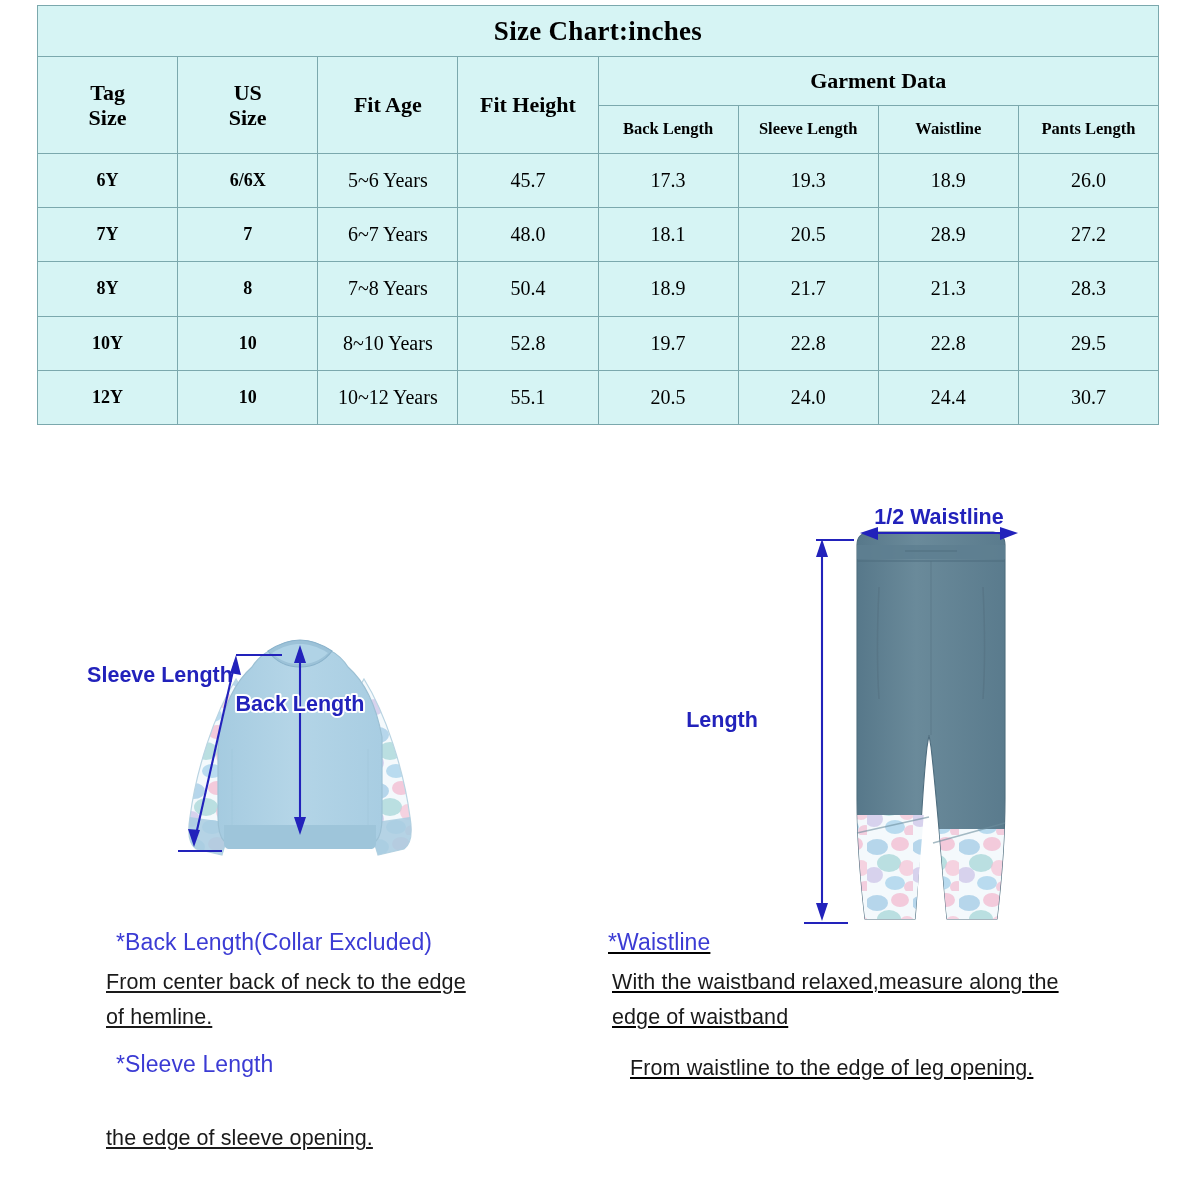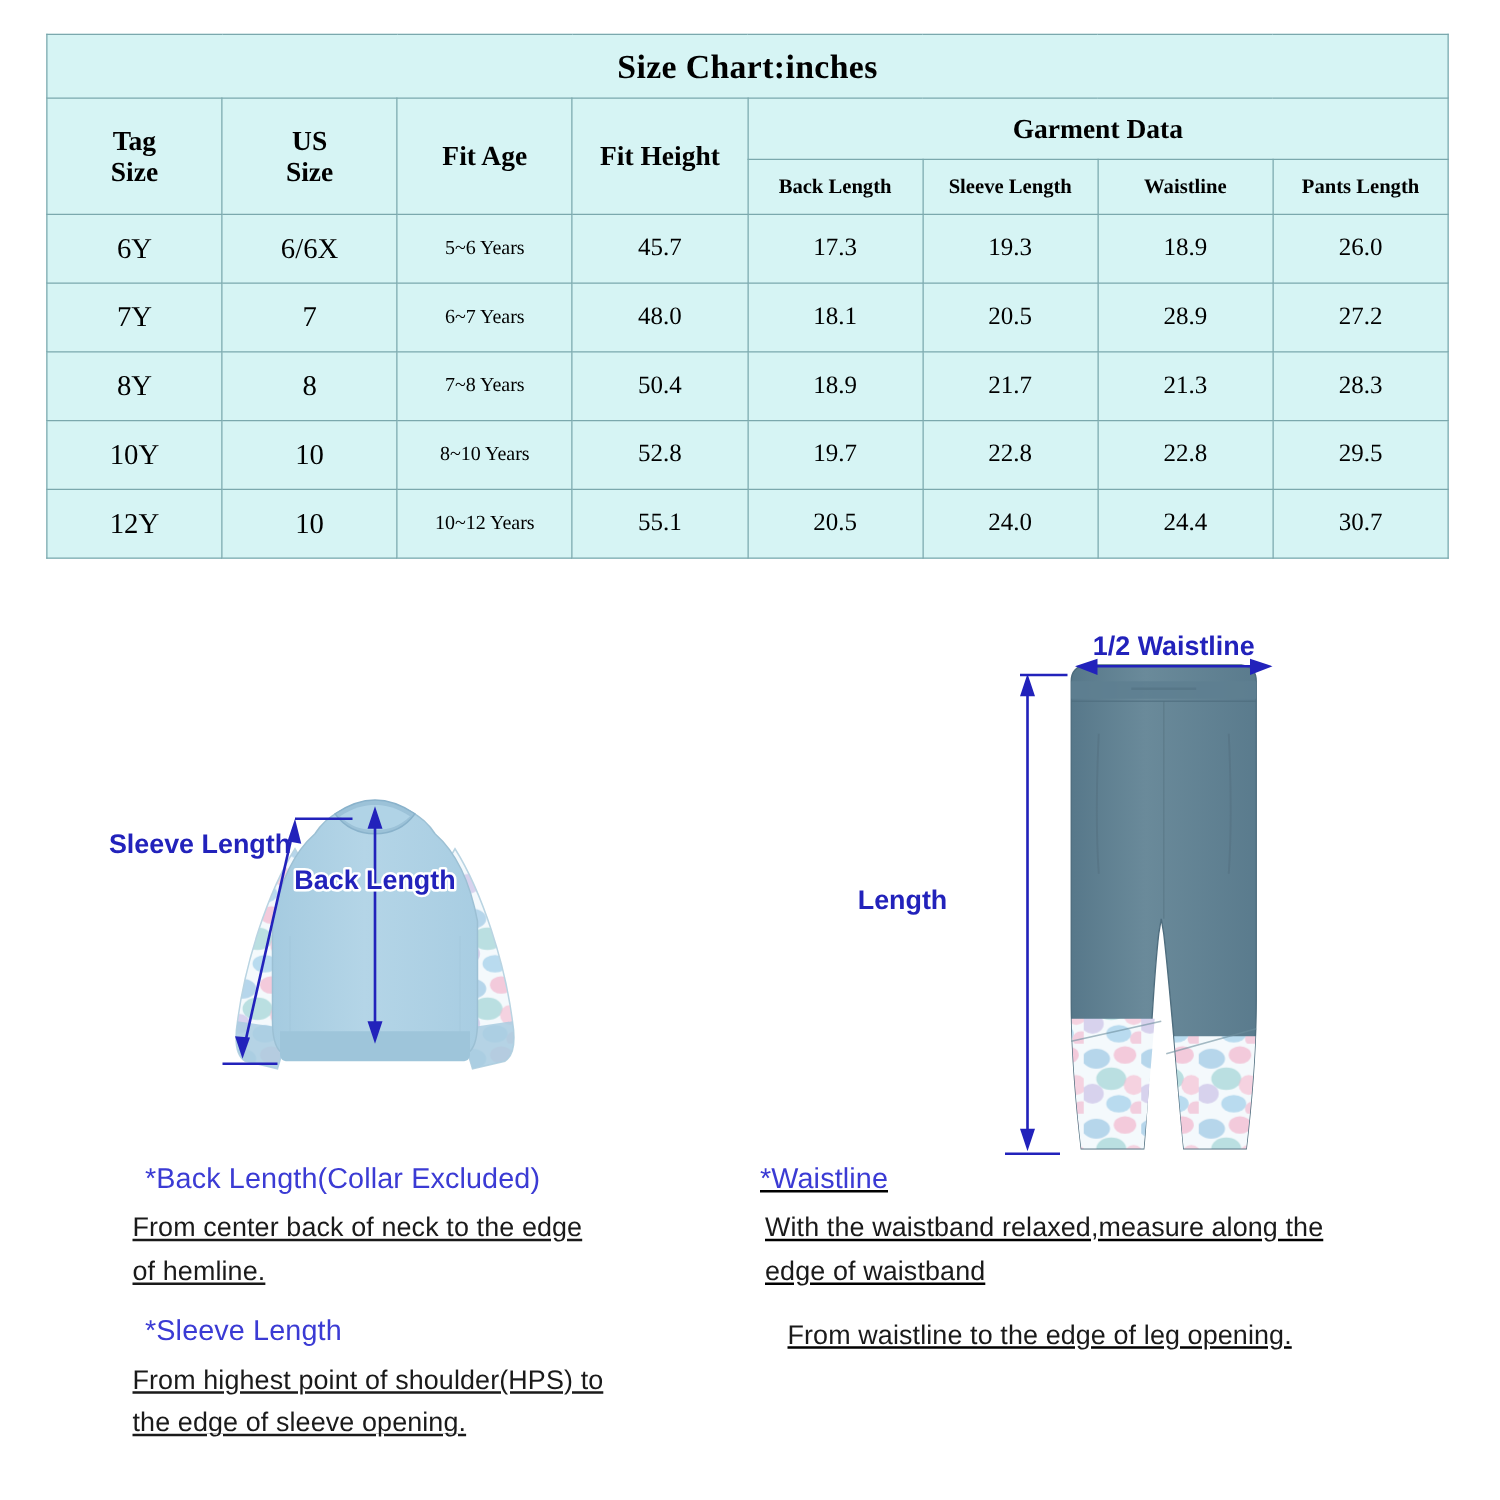--- a/index.html
+++ b/index.html
@@ -7,21 +7,21 @@
     width:1200px;height:1200px;
     background:#ffffff;
     font-family:"Liberation Sans", sans-serif;
     overflow:hidden;
     position:relative;
   }
 
   
   #size-table-wrap{
     position:absolute;
-    left:37px; top:27px;
+    left:37px; top:5px;
     width:1122px; height:420px;
   }
   table.size-table{
     width:100%; height:100%;
     border-collapse:collapse;
     background:#d6f4f4;
     table-layout:fixed;
   }
   table.size-table td, table.size-table th{
     border:1px solid #7ba8ad;
@@ -47,22 +47,22 @@
   }
   .hdr-sub{
     font-weight:bold;
     font-size:16.5px;
   }
   .hdr-garment{
     font-weight:bold;
     font-size:22px;
     height:46px;
   }
-  td.cell-bold{ font-weight:normal; font-size:23px; }
-  td.cell-age{ font-size:16px; }
+  td.cell-bold{ font-weight:bold; font-size:18px; }
+  td.cell-age{ font-size:20px; }
   td.cell-num{ font-size:20px; }
   .r-tag{width:118px;}
   .r-us{width:103px;}
   .r-age{width:148px;}
   .r-ht{width:184px;}
   .r-g{width:142px;}
 
   
   #bottom{
     position:absolute;
@@ -282,21 +282,21 @@
     </svg>
 
     <div class="notes" id="notes-left">
       <p class="note-head">*Back Length(Collar Excluded)</p>
       <p class="note-body">
         <span>From center back of neck to the edge</span><br>
         <span>of hemline.</span>
       </p>
       <p class="note-head">*Sleeve Length</p>
       <p class="note-body">
-        <span>From highest point of shoulder(HPS) to</span><br>
+        <br>
         <span>the edge of sleeve opening.</span>
       </p>
     </div>
   </div>
 
   <div class="panel" id="panel-right">
 
     <svg class="diagram" id="diagram-right" viewBox="0 0 614 430">
       <defs>
         <linearGradient id="pantsGrad" x1="0" y1="0" x2="1" y2="0">

